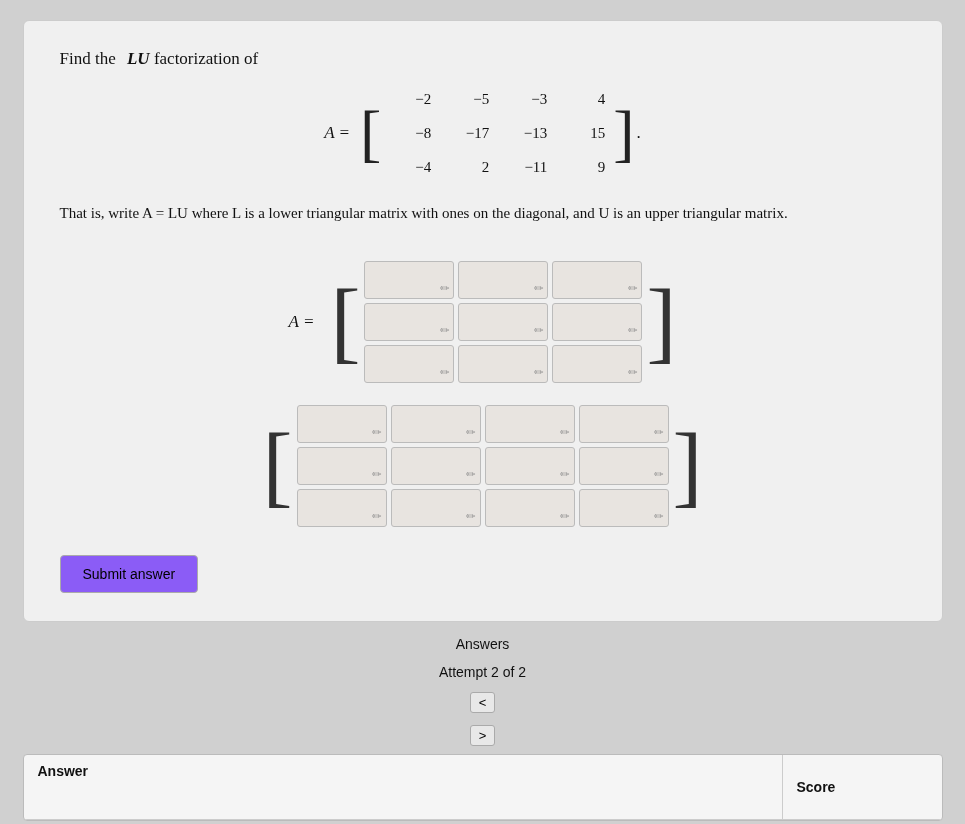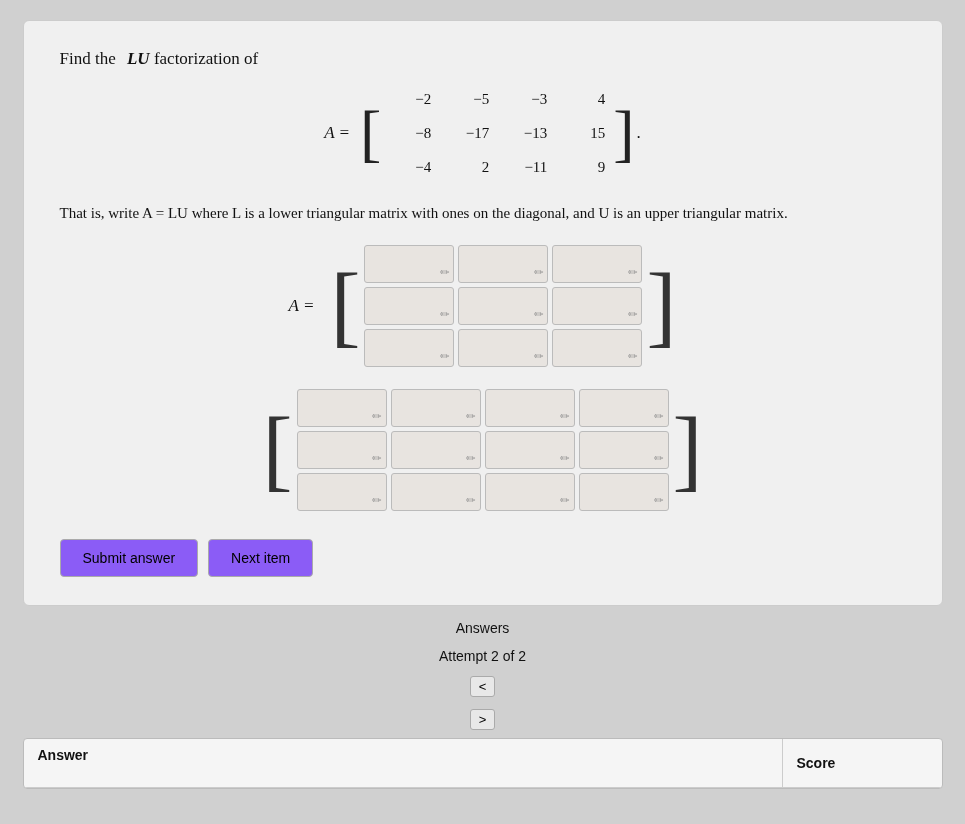--- a/index.html
+++ b/index.html
@@ -63,21 +63,21 @@
     }
     .matrix-grid span {
       display: block;
       text-align: right;
       font-size: 15px;
       padding-right: 4px;
     }
     .description {
       font-size: 15px;
       line-height: 1.6;
-      margin-bottom: 20px;
+      margin-bottom: 36px;
     }
     .answer-section {
       display: flex;
       flex-direction: column;
       align-items: center;
       gap: 18px;
       margin-bottom: 28px;
     }
     .matrix-input-row {
       display: flex;
@@ -198,21 +198,21 @@
     }
     .answers-table-header .col-answer {
       flex: 1;
       padding: 8px 14px;
       font-size: 14px;
       font-weight: bold;
       font-family: Arial, sans-serif;
     }
     .answers-table-header .col-score {
       width: 160px;
-      padding: 16px 14px;
+      padding: 24px 14px;
       font-size: 14px;
       font-weight: bold;
       font-family: Arial, sans-serif;
       border-left: 1px solid #ccc;
     }
     .tall-bracket-char {
       font-size: 90px;
       line-height: 0.85;
       font-weight: 200;
       color: #333;
@@ -358,21 +358,20 @@
           <span class="pencil-icon">✏</span>
         </div>
       </div>
       <span class="bracket-tall-right tall-bracket-char">]</span>
     </div>
 
   </div>
 
   <div class="buttons-row">
     <button class="btn">Submit answer</button>
-    <button class="btn">Next item</button>
   </div>
 
 </div>
 
 <div class="bottom-bar">
   <div class="answers-nav">
     <span>Answers</span>
     <span>Attempt 2 of 2</span>
     <button class="nav-btn">&lt;</button>
     <button class="nav-btn">&gt;</button>

